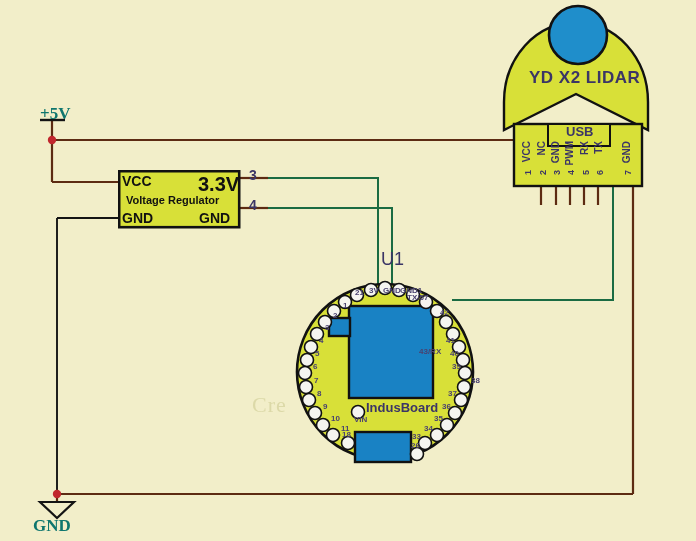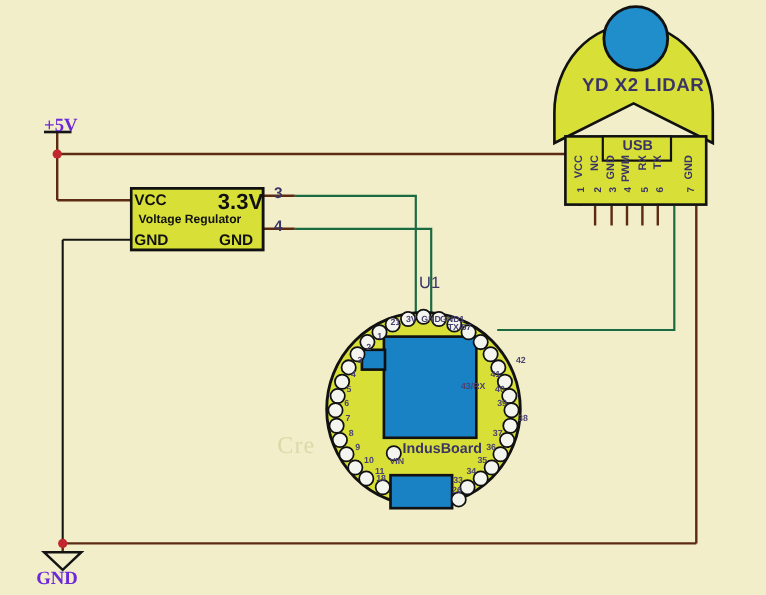--- a/index.html
+++ b/index.html
@@ -13,21 +13,21 @@
   #stage{position:absolute;left:0;top:0;width:696px;height:429px;}
   svg{position:absolute;left:0;top:0;}
   .lbl{position:absolute;color:#3b3566;font-family:"Liberation Sans",sans-serif;}
   .watermark{
     position:absolute;left:252px;top:392px;
     font-family:"Liberation Serif",serif;
     font-size:22px;color:#dcd9a8;
     letter-spacing:1px;
   }
   .term-label{
-    position:absolute;color:#6d28d9;
+    position:absolute;color:#0f766e;
     font-family:"Liberation Serif",serif;
     font-size:17px;font-weight:bold;
   }
   .pinnum{
     position:absolute;font-size:8px;font-weight:bold;
     color:#4a4270;font-family:"Liberation Sans",sans-serif;
   }
   .vregtext{position:absolute;color:#111;font-weight:bold;}
 </style>
 </head>
@@ -163,21 +163,21 @@
       <circle cx="130" cy="183" r="6.5" fill="#f5f5f0" stroke="#111" stroke-width="1.6"></circle>
     </g>
 
     <g>
       <circle cx="63" cy="152" r="6.5" fill="#f5f5f0" stroke="#111" stroke-width="1.6"></circle>
       <circle cx="53" cy="183" r="6.5" fill="#f5f5f0" stroke="#111" stroke-width="1.6"></circle>
       <circle cx="122" cy="194" r="6.5" fill="#f5f5f0" stroke="#111" stroke-width="1.6"></circle>
     </g>
   </svg>
 
-  <div class="lbl" style="left:381px;top:249px;font-size:15px;">U1</div>
+  <div class="lbl" style="left:381px;top:249px;font-size:18px;">U1</div>
 
   <div class="lbl" style="left:366px;top:400px;font-size:13px;font-weight:bold;">IndusBoard</div>
   <div class="pinnum" style="left:354px;top:415px;">VIN</div>
 
   <div class="pinnum" style="left:355px;top:288px;">21</div>
   <div class="pinnum" style="left:369px;top:286px;">3V</div>
   <div class="pinnum" style="left:383px;top:286px;">GND</div>
   <div class="pinnum" style="left:400px;top:286px;">GND1</div>
 
   <div class="pinnum" style="left:407px;top:293px;">TX/57</div>
@@ -188,21 +188,21 @@
   <div class="pinnum" style="left:325px;top:323px;">3</div>
   <div class="pinnum" style="left:319px;top:336px;">4</div>
   <div class="pinnum" style="left:315px;top:349px;">5</div>
   <div class="pinnum" style="left:313px;top:362px;">6</div>
   <div class="pinnum" style="left:314px;top:376px;">7</div>
   <div class="pinnum" style="left:317px;top:389px;">8</div>
   <div class="pinnum" style="left:323px;top:402px;">9</div>
   <div class="pinnum" style="left:331px;top:414px;">10</div>
   <div class="pinnum" style="left:341px;top:424px;">11</div>
 
-  <div class="pinnum" style="left:440px;top:323px;margin-left:29px;">42</div>
+  <div class="pinnum" style="left:440px;top:308px;">42</div>
   <div class="pinnum" style="left:446px;top:336px;">41</div>
   <div class="pinnum" style="left:450px;top:349px;">40</div>
   <div class="pinnum" style="left:452px;top:362px;">39</div>
   <div class="pinnum" style="left:451px;top:376px;margin-left:20px;">38</div>
   <div class="pinnum" style="left:448px;top:389px;">37</div>
   <div class="pinnum" style="left:442px;top:402px;text-align:right;">36</div>
   <div class="pinnum" style="left:434px;top:414px;">35</div>
   <div class="pinnum" style="left:424px;top:424px;">34</div>
   <div class="pinnum" style="left:412px;top:432px;">33</div>
 

